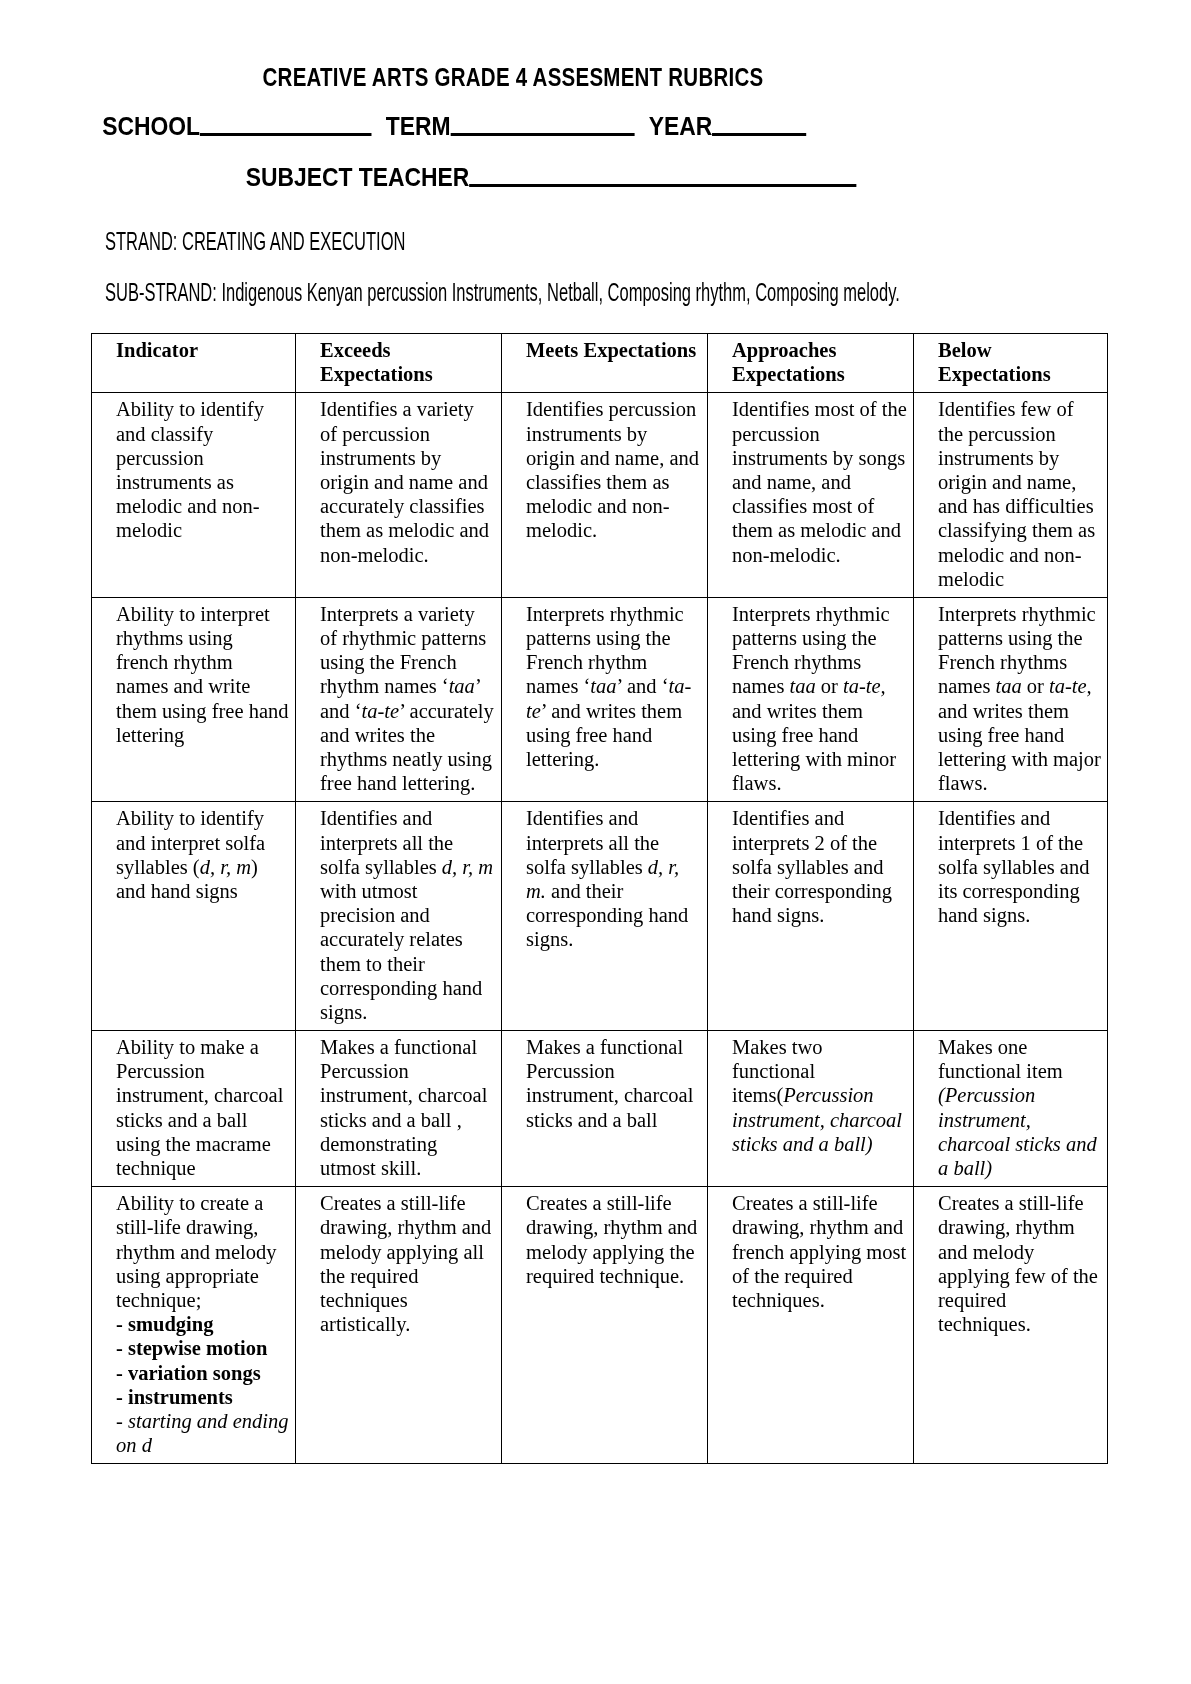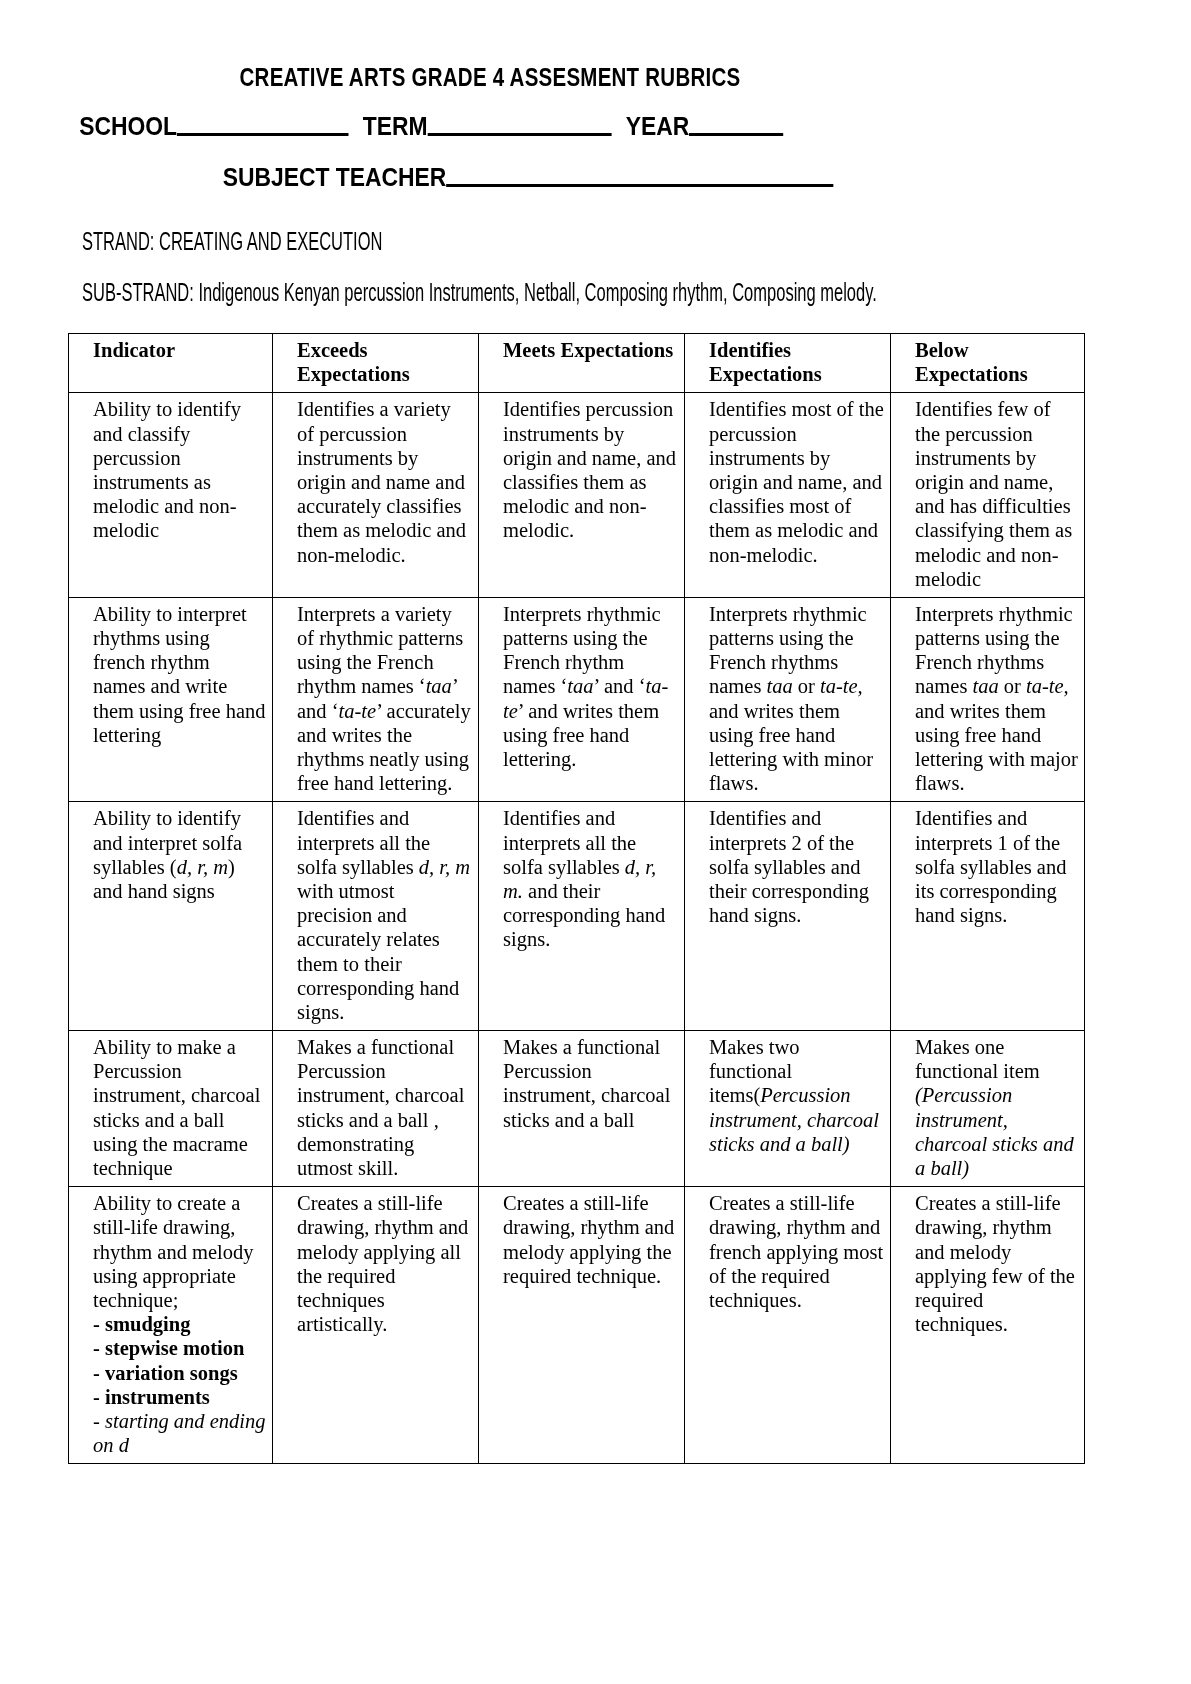--- a/index.html
+++ b/index.html
@@ -15,20 +15,21 @@
     position: relative;
     overflow: hidden;
   }
 
   .page {
     position: relative;
     width: 980px;
     height: 1684px;
     padding: 0;
     box-sizing: border-box;
+    margin-left: 23px;
   }
 
   
   .doc-title {
     text-align: center;
     font-family: "Liberation Sans", "DejaVu Sans", sans-serif;
     font-weight: bold;
     font-size: 25px;
     letter-spacing: 0.3px;
     margin: 0;
@@ -151,31 +152,31 @@
           <col class="c2">
           <col class="c3">
           <col class="c4">
           <col class="c5">
       </colgroup>
       <thead>
         <tr>
           <th>Indicator</th>
           <th>Exceeds Expectations</th>
           <th>Meets Expectations</th>
-          <th>Identifies Expectations</th>
+          <th>Approaches Expectations</th>
           <th>Below Expectations</th>
         </tr>
       </thead>
       <tbody>
 
         <tr>
           <td>Ability to identify and classify percussion instruments as melodic and non-melodic</td>
           <td>Identifies a variety of percussion instruments by origin and name and accurately classifies them as melodic and non-melodic.</td>
           <td>Identifies percussion instruments by origin and name, and classifies them as melodic and non-melodic.</td>
-          <td>Identifies most of the percussion instruments by origin and name, and classifies most of them as melodic and non-melodic.</td>
+          <td>Identifies most of the percussion instruments by songs and name, and classifies most of them as melodic and non-melodic.</td>
           <td>Identifies few of the percussion instruments by origin and name, and has difficulties classifying them as melodic and non-melodic</td>
         </tr>
 
         <tr>
           <td>Ability to interpret rhythms using french rhythm names and write them using free hand lettering</td>
           <td>Interprets a variety of rhythmic patterns using the French rhythm names ‘<em>taa</em>’ and ‘<em>ta-te</em>’ accurately and writes the rhythms neatly using free hand lettering.</td>
           <td>Interprets rhythmic patterns using the French rhythm names ‘<em>taa</em>’ and ‘<em>ta-te</em>’ and writes them using free hand lettering.</td>
           <td>Interprets rhythmic patterns using the French rhythms names <em>taa</em> or <em>ta-te,</em> and writes them using free hand lettering with minor flaws.</td>
           <td>Interprets rhythmic patterns using the French rhythms names <em>taa</em> or <em>ta-te,</em> and writes them using free hand lettering with major flaws.</td>
         </tr>

